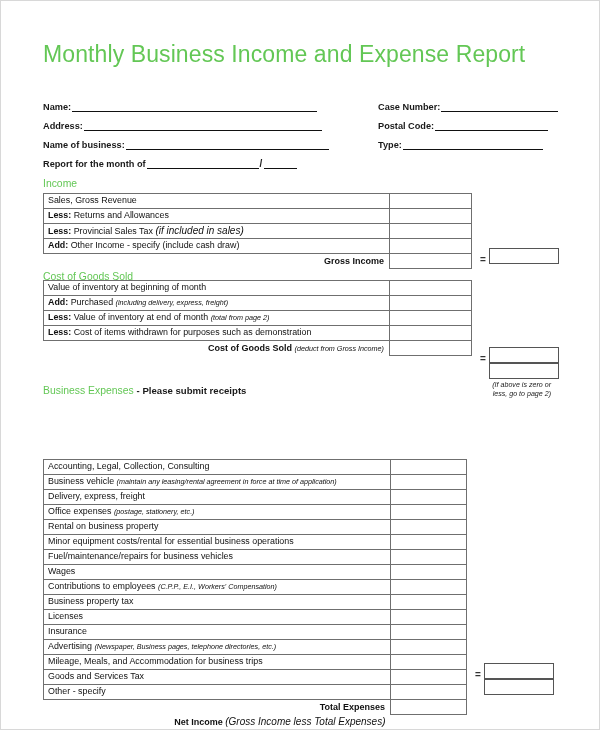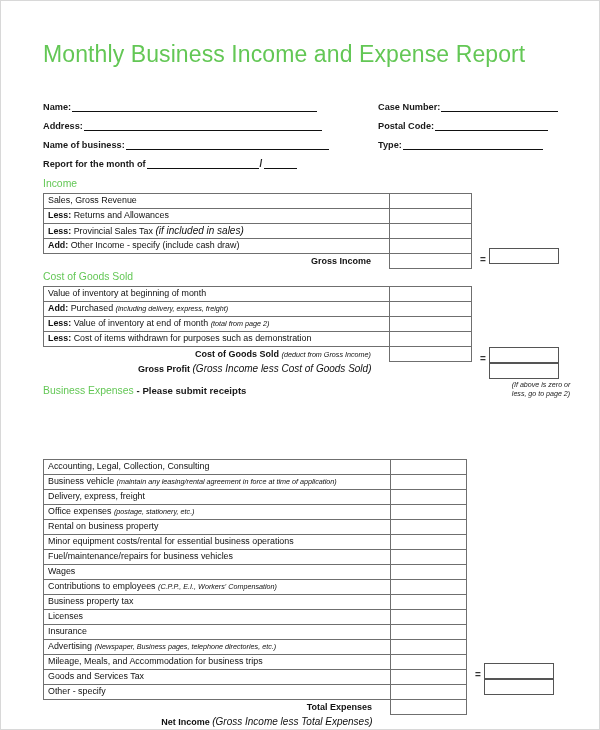--- a/index.html
+++ b/index.html
@@ -109,21 +109,21 @@
     border: 1px solid #6f6f6f;
   }
   .tbl .bold { font-weight: bold; }
   .tbl .ital { font-style: italic; font-size: 10px; }
   .tbl .ital-sm { font-style: italic; font-size: 7.2px; }
 
   
   .sum-row td.sumlabel {
     border: none;
     text-align: right;
-    padding-right: 18px;
+    padding-right: 5px;
     font-size: 9px;
   }
   .sum-row td.sumlabel .bold { font-weight: bold; }
   .sum-row td.nobox {
     border: none;
   }
 
   
   .eq {
     position: absolute;
@@ -233,21 +233,21 @@
     </tbody>
   </table>
 
   <div class="eq" style="left:437px; top:253px;">=</div>
   <div class="resbox" style="left:446px; top:247px; width:70px; height:16px;"></div>
 
   <div class="sec-head" style="left:0; top:270px;">
     <span>Cost of Goods Sold</span>
   </div>
 
-  <table class="tbl" style="left:0; top:285px; width:428px;">
+  <table class="tbl" style="left:0; top:279px; width:428px;">
     <colgroup>
           <col style="width:346px">
           <col style="width:82px">
         </colgroup>
     <tbody>
       <tr>
         <td><span>Value of inventory at beginning of month</span></td>
         <td class="amt"></td>
       </tr>
       <tr>
@@ -259,31 +259,27 @@
         <td class="amt"></td>
       </tr>
       <tr>
         <td><span class="bold">Less:</span> <span>Cost of items withdrawn for purposes such as demonstration</span></td>
         <td class="amt"></td>
       </tr>
       <tr class="sum-row">
         <td class="sumlabel"><span class="bold">Cost of Goods Sold</span> <span class="ital-sm">(deduct from Gross Income)</span></td>
         <td class="amt"></td>
       </tr>
-      <tr class="sum-row">
-        <td class="sumlabel"><span class="bold">Gross Profit</span> <span class="ital">(Gross Income less Cost of Goods Sold)</span></td>
-        <td class="nobox"></td>
-      </tr>
     </tbody>
   </table>
 
   <div class="eq" style="left:437px; top:352px;">=</div>
   <div class="resbox" style="left:446px; top:346px; width:70px; height:16px;"></div>
   <div class="resbox" style="left:446px; top:362px; width:70px; height:16px;"></div>
-  <div class="note" style="left:463px; top:380px; width:70px;">
+  <div class="note" style="left:438px; top:380px; width:70px;text-align:right;">
     <span>(If above is zero or</span><br>
     <span>less, go to page 2)</span>
   </div>
 
   <div class="sec-head" style="left:0; top:384px;">
     <span>Business Expenses</span>
     <span class="sub">- Please submit receipts</span>
   </div>
 
   <table class="tbl" style="left:0; top:411px; width:423px;margin-top:47px;">

